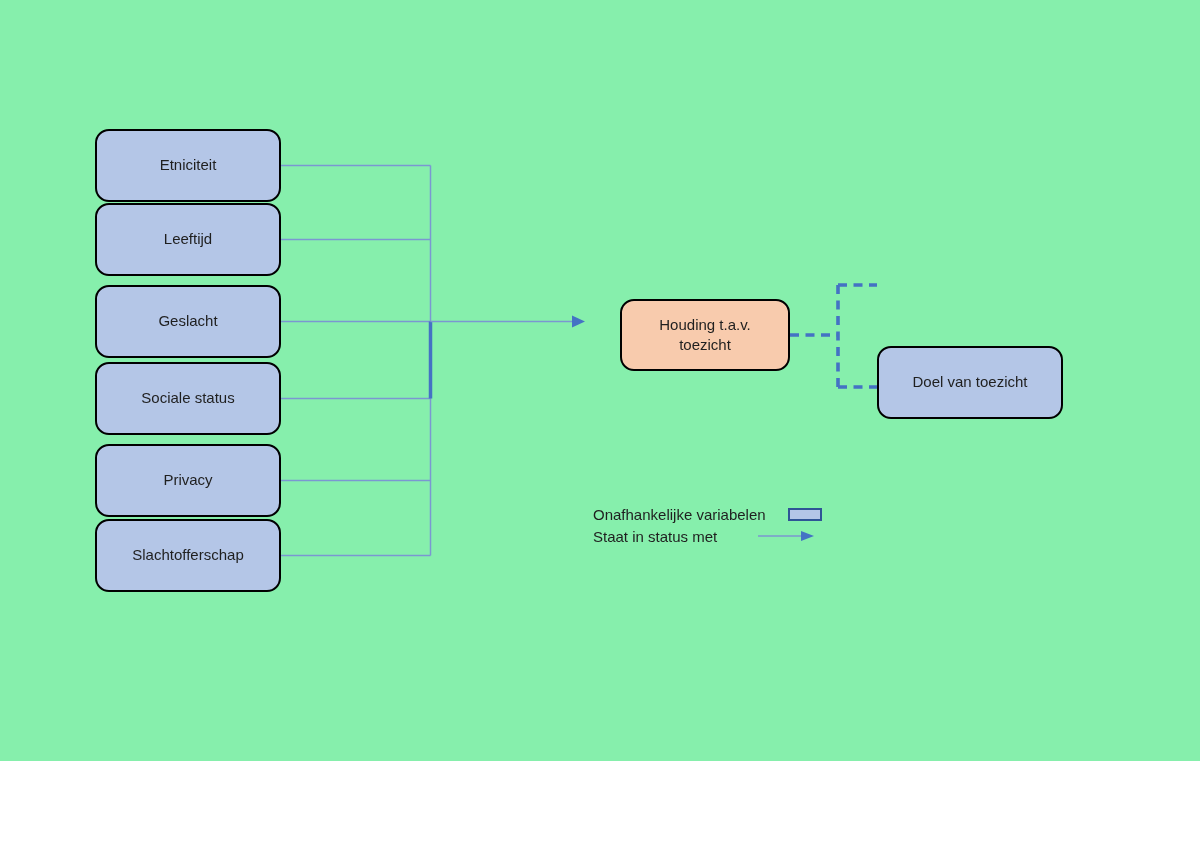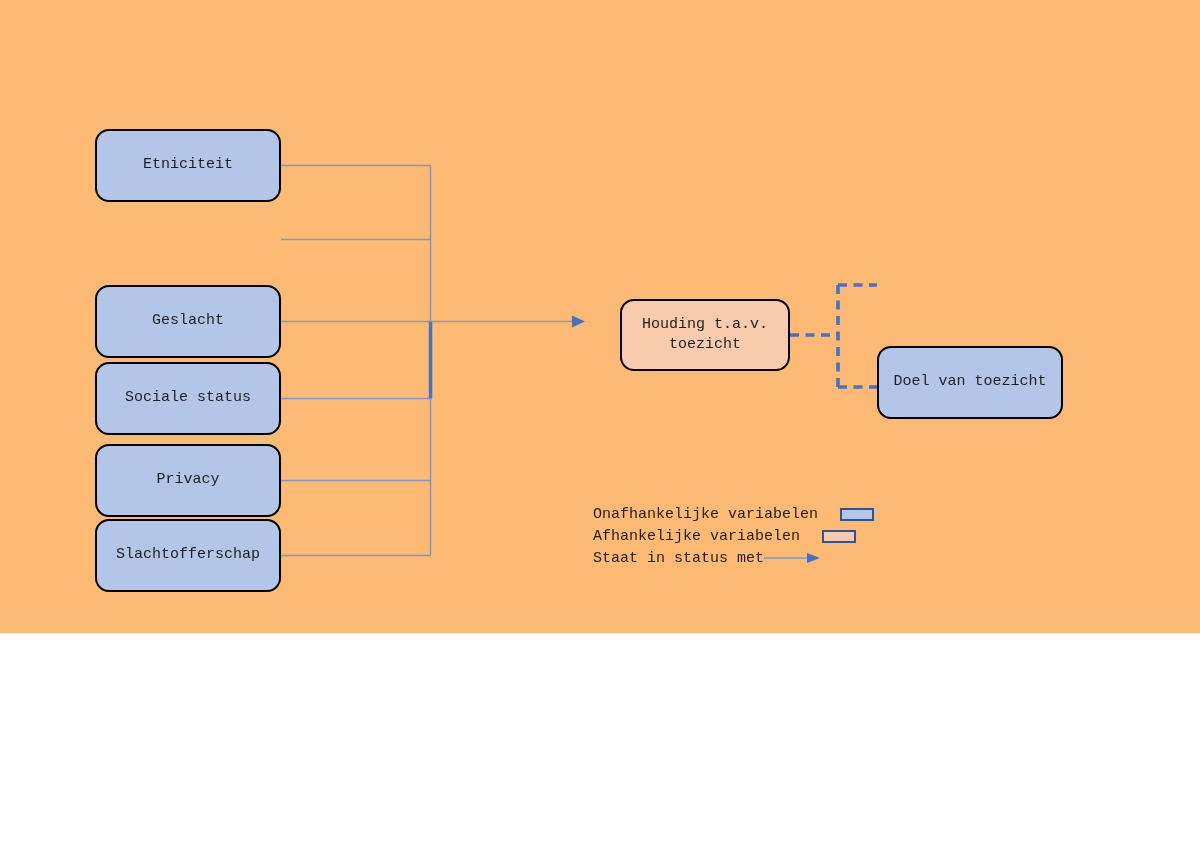--- a/index.html
+++ b/index.html
@@ -4,24 +4,23 @@
 <style>
   html, body {
     margin: 0;
     padding: 0;
     background: #ffffff;
     font-family: "Liberation Sans", sans-serif;
   }
   #canvas {
     position: relative;
     width: 1200px;
-    height: 633px;
-    background: #fdba74;
+    height: 761px;
+    background: #86efac;
     overflow: hidden;
-    font-family: Liberation Mono, monospace;
   }
   #connector-layer {
     position: absolute;
     left: 0;
     top: 0;
     width: 1200px;
     height: 849px;
   }
   .box {
     position: absolute;
@@ -96,44 +95,39 @@
     <line x1="430.5" y1="321.5" x2="572" y2="321.5" stroke="#7b97d1" stroke-width="1.5"></line>
     <polygon points="572,315.5 585,321.5 572,327.5" fill="#4472c4"></polygon>
 
     <path d="M790,335 H838" stroke="#4472c4" stroke-width="3.6" fill="none" stroke-dasharray="9 6.5"></path>
     <path d="M838,285 V387" stroke="#4472c4" stroke-width="3.6" fill="none" stroke-dasharray="9 6.5"></path>
     <path d="M838,285 H877" stroke="#4472c4" stroke-width="3.6" fill="none" stroke-dasharray="9 6.5"></path>
     <path d="M838,387 H877" stroke="#4472c4" stroke-width="3.6" fill="none" stroke-dasharray="9 6.5"></path>
   </svg>
 
   <div class="box blue left-box" style="top:129px">Etniciteit</div>
+  <div class="box blue left-box" style="top:203px">Leeftijd</div>
   <div class="box blue left-box" style="top:285px">Geslacht</div>
   <div class="box blue left-box" style="top:362px">Sociale status</div>
   <div class="box blue left-box" style="top:444px">Privacy</div>
   <div class="box orange" id="dependent-box">Houding t.a.v.
 toezicht</div>
 
   <div class="box blue left-box" style="top:519px">Slachtofferschap</div>
 
   <div class="box blue right-box" style="top:346px">Doel van toezicht</div>
 
   <div id="legend">
     <div class="legend-row">
       <span class="legend-label">Onafhankelijke variabelen</span>
       <span class="legend-symbol">
         <span class="swatch blue"></span>
       </span>
     </div>
     <div class="legend-row">
-      <span class="legend-label">Afhankelijke variabelen</span>
-      <span class="legend-symbol">
-        <span class="swatch orange"></span>
-      </span>
-    </div>
-    <div class="legend-row">
       <span class="legend-label">Staat in status met</span>
       <span class="legend-symbol">
         <svg width="56" height="14" viewBox="0 0 56 14">
           <line x1="0" y1="7" x2="43" y2="7" stroke="#7b97d1" stroke-width="1.6"></line>
           <polygon points="43,2 56,7 43,12" fill="#4472c4"></polygon>
         </svg>
       </span>
     </div>
   </div>
 

